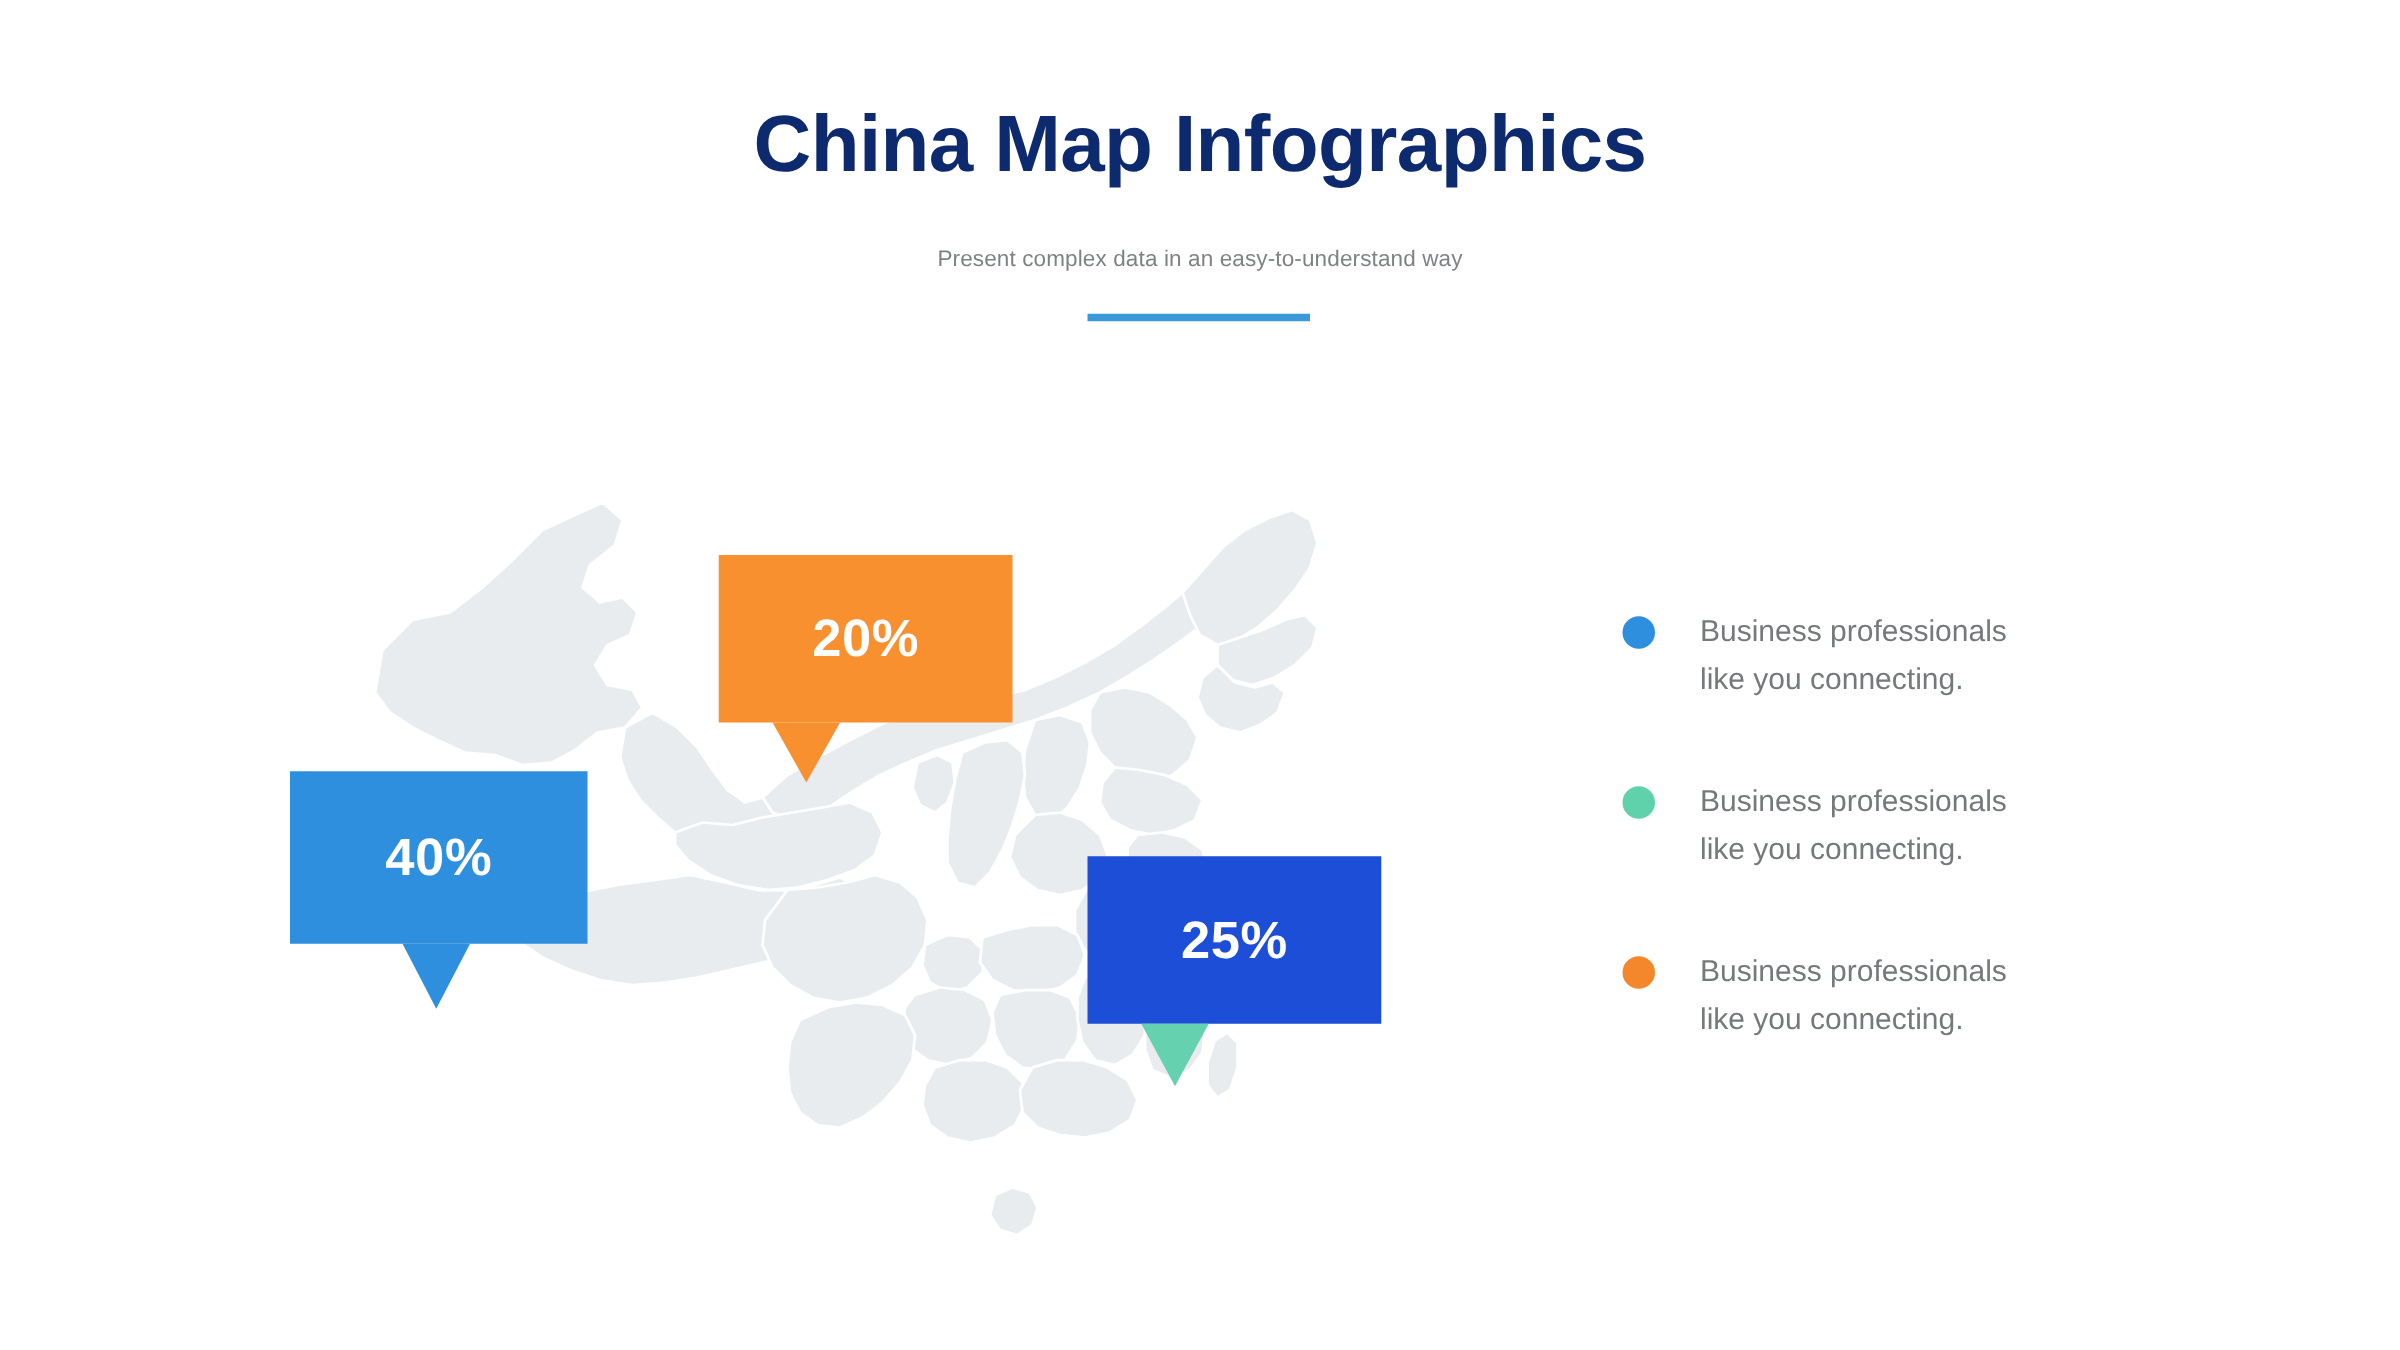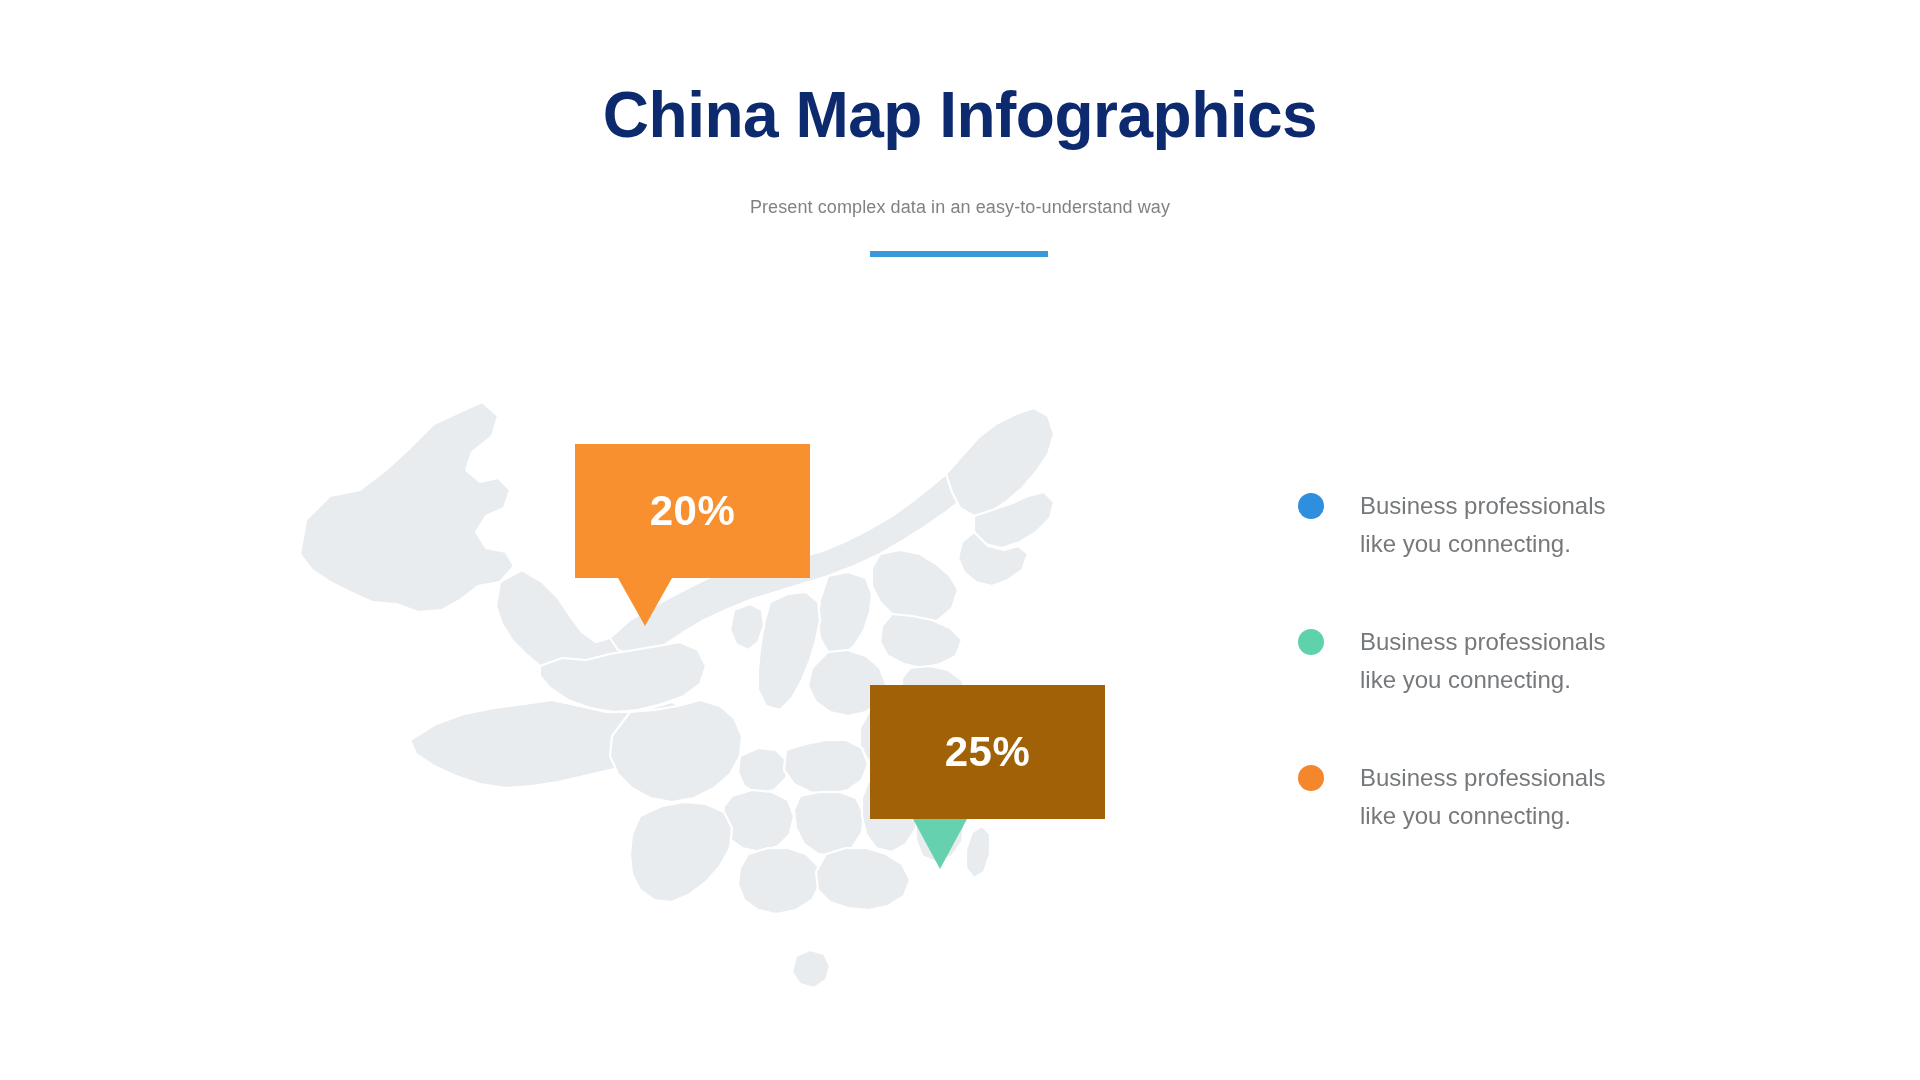--- a/index.html
+++ b/index.html
@@ -46,21 +46,21 @@
 
   .callout-blue   { left:232px; top:617px; width:238px; height:138px; }
   .callout-blue   .callout-box  { background:#2E8FDE; }
   .callout-blue   .callout-tail { top:138px; left:90px; border-top:52px solid #2E8FDE; }
 
   .callout-orange { left:575px; top:444px; width:235px; height:134px; }
   .callout-orange .callout-box  { background:#F9902F; }
   .callout-orange .callout-tail { top:134px; left:43px; border-top:48px solid #F9902F; }
 
   .callout-green  { left:870px; top:685px; width:235px; height:134px; }
-  .callout-green  .callout-box  { background:#a16207; }
+  .callout-green  .callout-box  { background:#1d4ed8; }
   .callout-green  .callout-tail { top:134px; left:43px; border-top:50px solid #66D1AE; }
 
   
   .legend { position:absolute; left:1298px; top:487px; width:470px; }
   .legend-item { position:relative; min-height:62px; margin-bottom:74px; }
   .legend-item:last-child { margin-bottom:0; }
   .legend-dot {
     position:absolute; left:0; top:6px; width:26px; height:26px; border-radius:50%;
   }
   .legend-dot.c-blue   { background:#2E8FDE; }
@@ -141,20 +141,26 @@
 
         <path d="M616,534 L636,528 L656,528 L676,534 L692,544 L700,560 L694,576 L678,586 L658,590 L638,588 L620,582 L608,570 L606,552 Z"></path>
 
         <path d="M586,636 L600,630 L614,634 L620,646 L616,660 L604,668 L590,664 L582,652 Z"></path>
 
         <path d="M762,512 L772,506 L780,514 L780,534 L774,552 L764,558 L756,548 L756,530 Z"></path>
       </g>
     </svg>
   </div>
 
+  <div class="callout callout-blue">
+    <div class="callout-box">
+      <span class="callout-value">40%</span>
+    </div>
+    <div class="callout-tail"></div>
+  </div>
 
   <div class="callout callout-orange">
     <div class="callout-box">
       <span class="callout-value">20%</span>
     </div>
     <div class="callout-tail"></div>
   </div>
 
   <div class="callout callout-green">
     <div class="callout-box">

